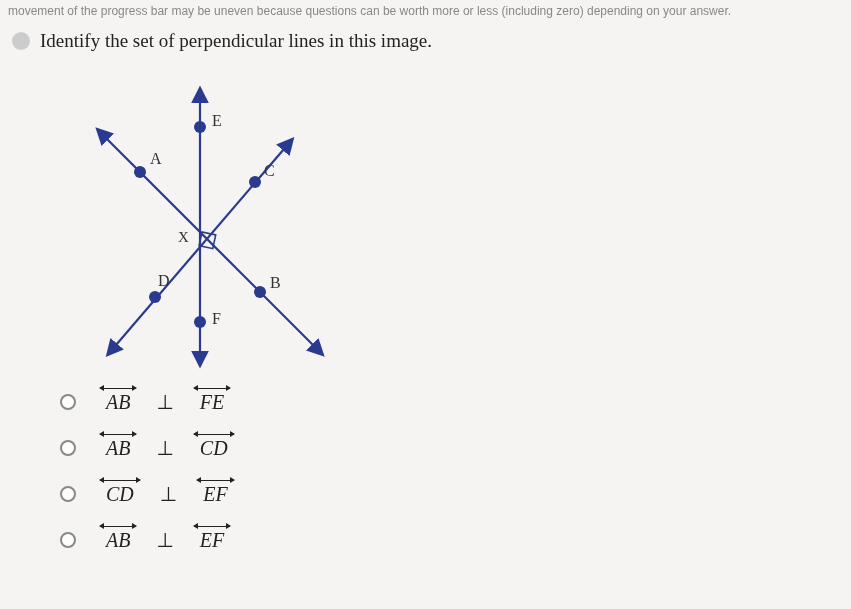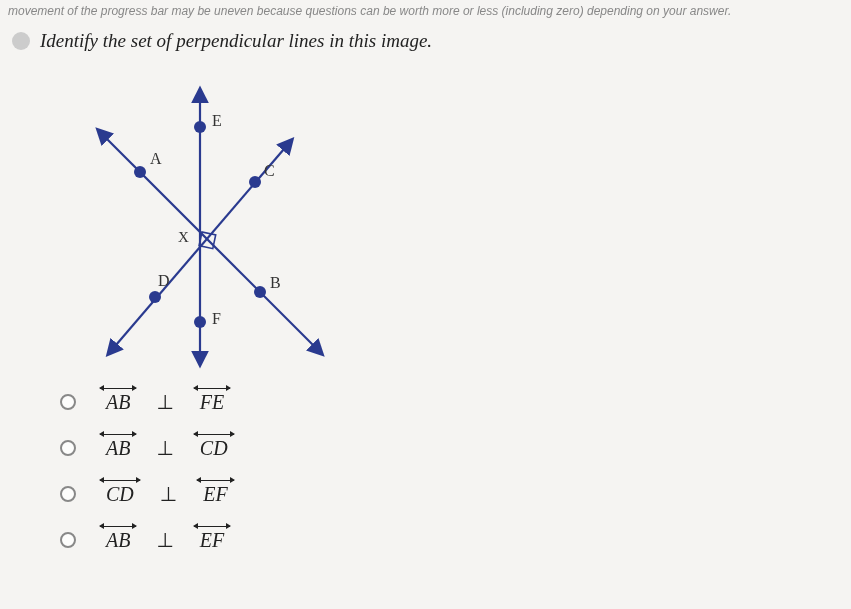--- a/index.html
+++ b/index.html
@@ -5,31 +5,29 @@
     * { margin: 0; padding: 0; box-sizing: border-box; }
     body {
       font-family: Georgia, 'Times New Roman', serif;
       background: #f5f4f2;
       width: 851px;
       height: 609px;
       overflow: hidden;
       position: relative;
     }
     .hint-text {
-      font-style: italic;
       color: #888;
       font-size: 12px;
       padding: 4px 8px;
       font-family: Arial, sans-serif;
     }
     .question-row {
       display: flex;
       align-items: center;
       padding: 8px 12px;
-      font-style: italic;
     }
     .question-bullet {
       width: 18px;
       height: 18px;
       background: #ccc;
       border-radius: 50%;
       margin-right: 10px;
       flex-shrink: 0;
     }
     .question-text {

